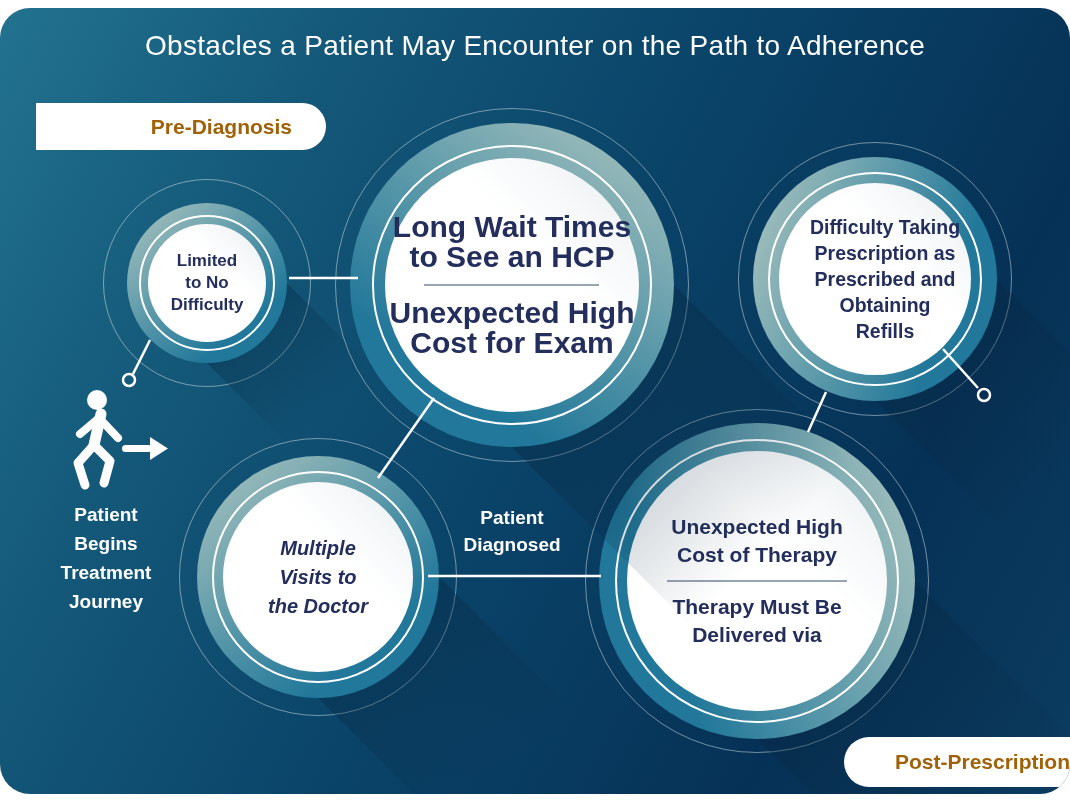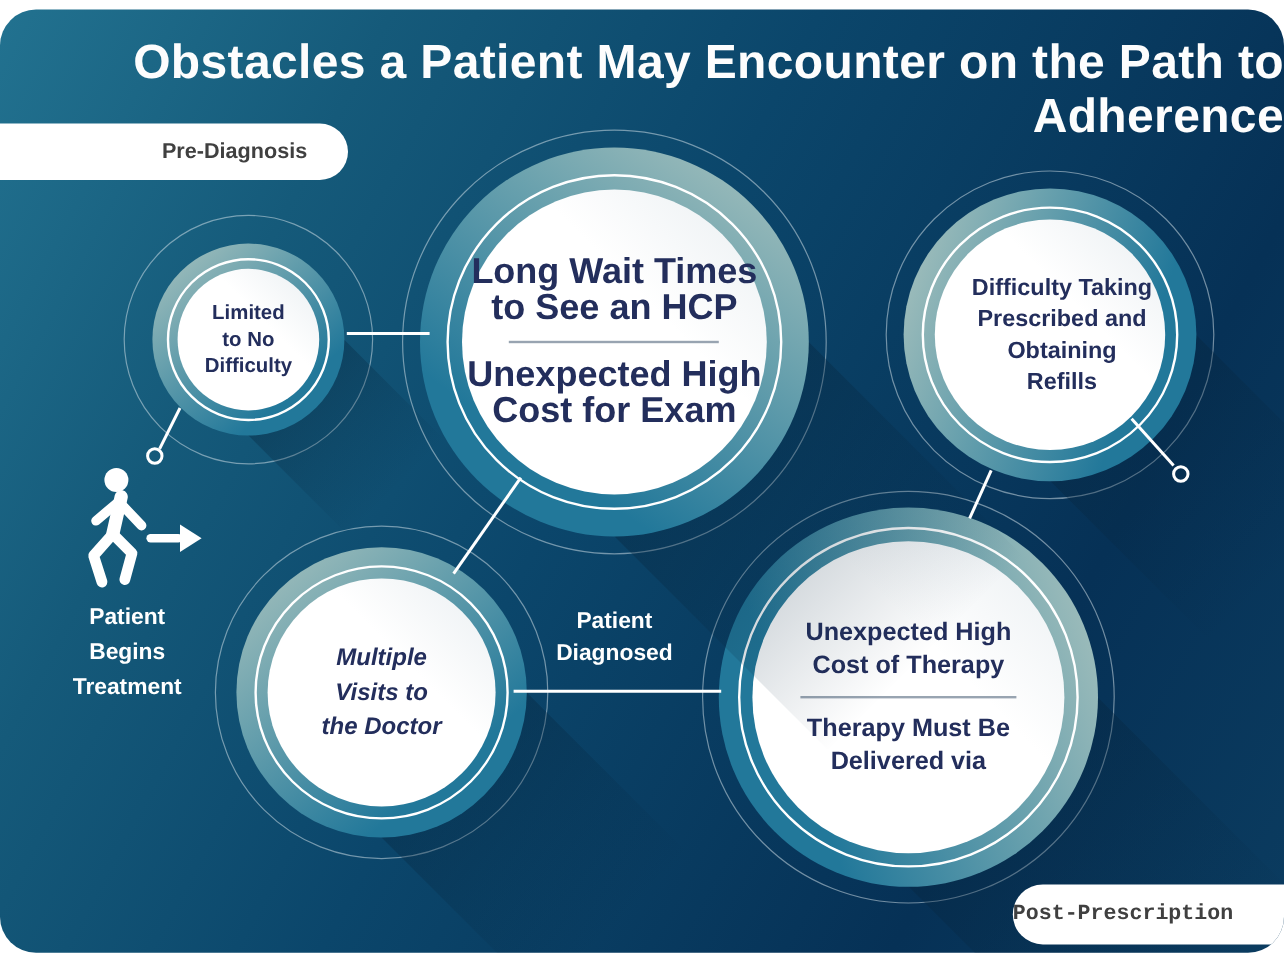--- a/index.html
+++ b/index.html
@@ -6,32 +6,32 @@
   body{
     width:1070px;height:800px;position:relative;background:#ffffff;
     font-family:"Liberation Sans",sans-serif;overflow:hidden;
   }
   .panel{
     position:absolute;top:8px;left:0;right:0;bottom:6px;
     border-radius:30px;overflow:hidden;
     background:linear-gradient(118deg,#227290 0%,#155a7a 22%,#0b466b 46%,#063156 78%,#0b3c60 100%);
   }
   .title{
-    position:absolute;top:22px;left:0;width:100%;text-align:right;
-    color:#fdfdfd;font-size:40px;font-weight:bold;letter-spacing:.3px;
+    position:absolute;top:22px;left:0;width:100%;text-align:center;
+    color:#fdfdfd;font-size:28px;font-weight:normal;letter-spacing:.3px;
   }
   
   .pill{
     position:absolute;background:#ffffff;display:flex;align-items:center;
-    color:#404040;font-size:18px;font-weight:bold;z-index:40;
+    color:#a16207;font-size:21px;font-weight:bold;z-index:40;margin-left:36px;
   }
   .pill.pre{left:0;top:95px;width:290px;height:47px;border-radius:0 24px 24px 0;
     justify-content:flex-end;padding-right:34px;box-sizing:border-box;}
   .pill.post{right:0;top:729px;width:226px;height:50px;border-radius:25px 0 0 25px;
-    justify-content:flex-start;font-family:Liberation Mono, monospace;}
+    justify-content:flex-end;}
   
   .cg, .cg *{box-sizing:border-box;}
   .hairline{position:absolute;border:1.5px solid rgba(219,231,237,.5);border-radius:50%;}
   .ribbon{
     position:absolute;transform-origin:0 0;
     background:linear-gradient(to right,rgba(6,37,61,.55) 0%,rgba(6,37,61,.18) 60%,rgba(6,37,61,0) 92%);
   }
   .ring{position:absolute;border-radius:50%;}
   .wline{position:absolute;border:2px solid #ffffff;border-radius:50%;}
   .inner{
@@ -162,20 +162,21 @@
   </div>
 
   <div class="cg c3">
     <div class="hairline"></div>
     <div class="ribbon"></div>
     <div class="ring">
       <div class="wline"></div>
       <div class="inner">
         <div class="ctext">
           <div>Difficulty Taking</div>
+          <div>Prescription as</div>
           <div>Prescribed and</div>
           <div>Obtaining</div>
           <div>Refills</div>
         </div>
       </div>
     </div>
   </div>
 
   <svg class="lines-svg" width="1070" height="786" viewBox="0 0 1070 786">
     <g stroke="#ffffff" stroke-width="2.5" fill="none">
@@ -202,20 +203,21 @@
     <g fill="#ffffff">
       <rect x="122" y="437" width="30" height="7" rx="3.5"></rect>
       <polygon points="150,429 168,440.5 150,452"></polygon>
     </g>
   </svg>
 
   <div class="wlabel journey-label">
     <div>Patient</div>
     <div>Begins</div>
     <div>Treatment</div>
+    <div>Journey</div>
   </div>
 
   <div class="wlabel diagnosed-label">
     <div>Patient</div>
     <div>Diagnosed</div>
   </div>
 
   <div class="pill pre">
     <span>Pre-Diagnosis</span>
   </div>

